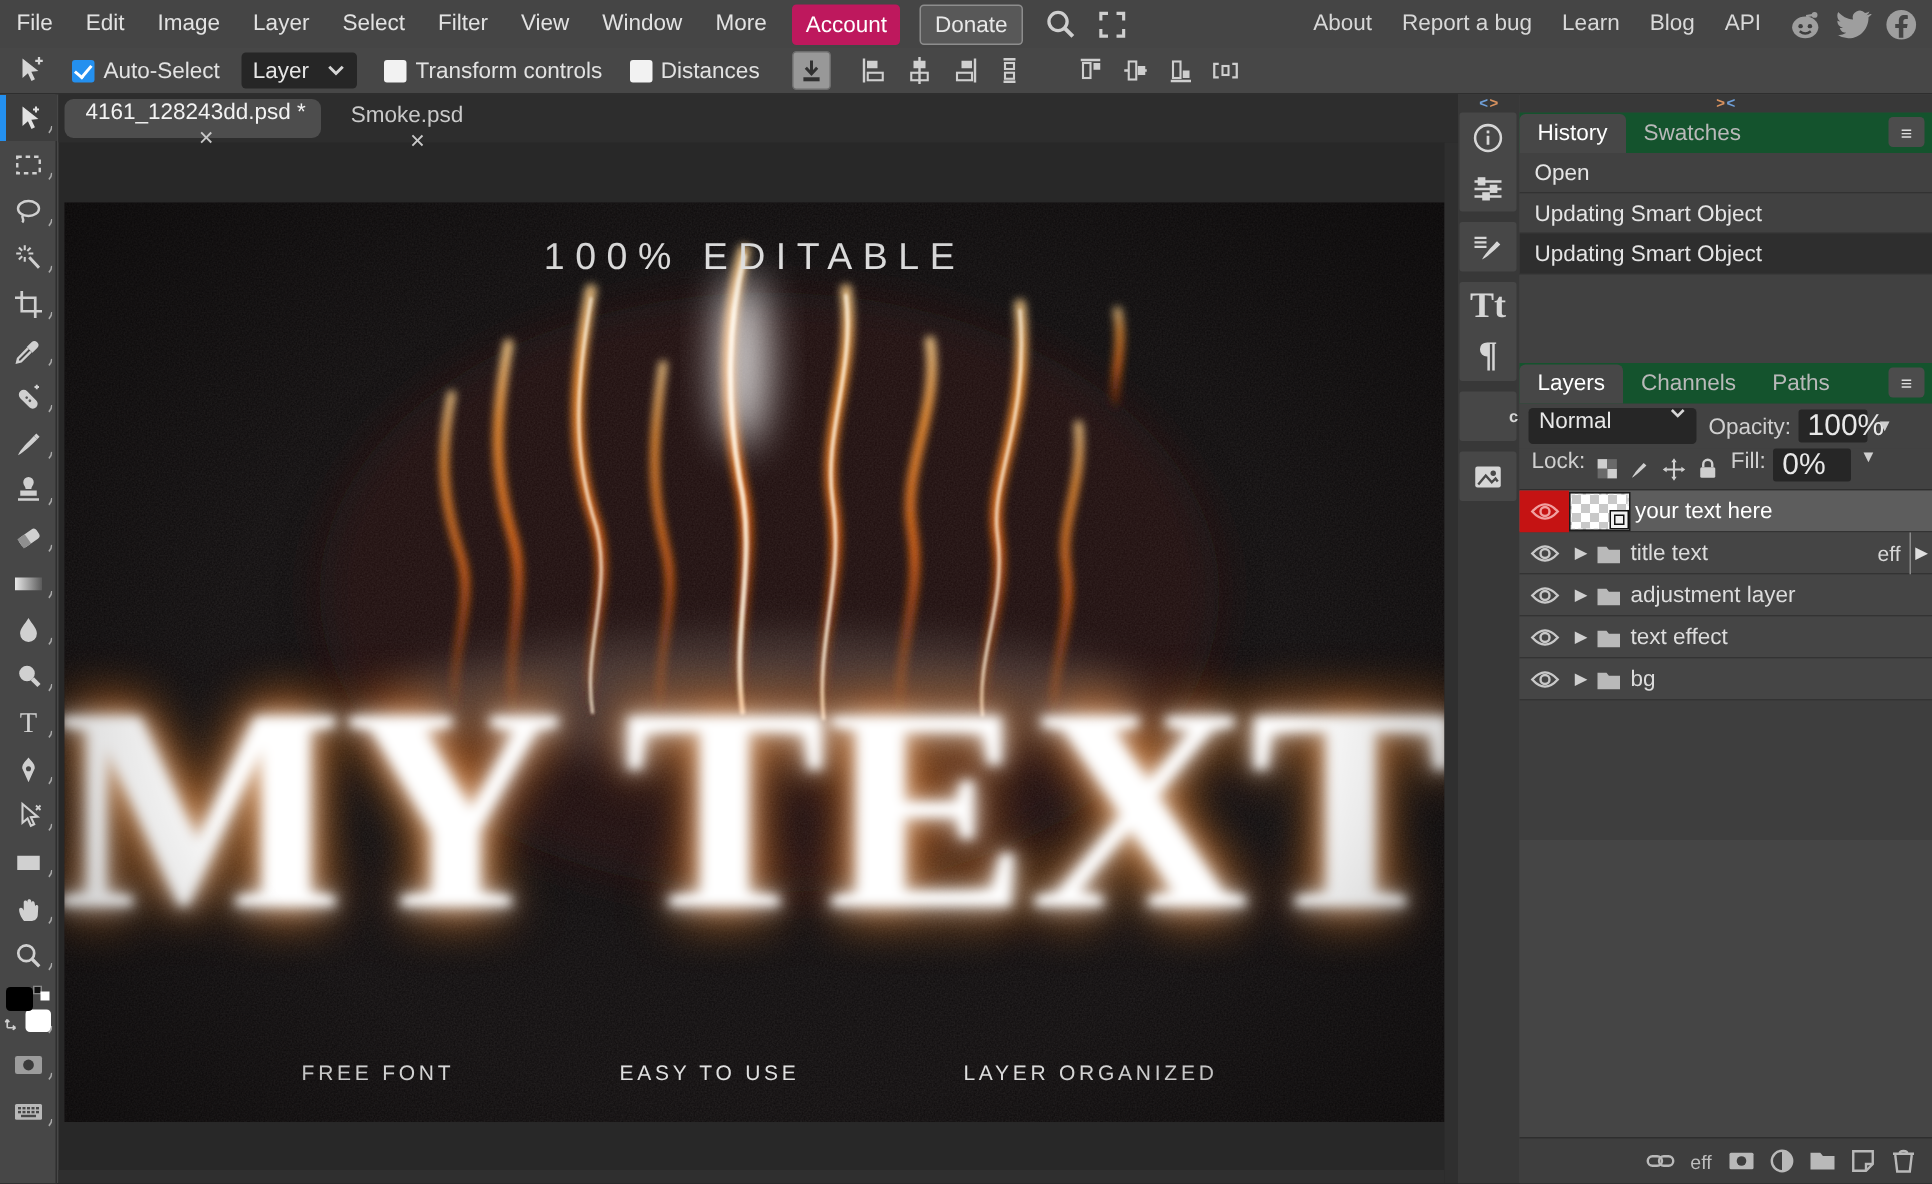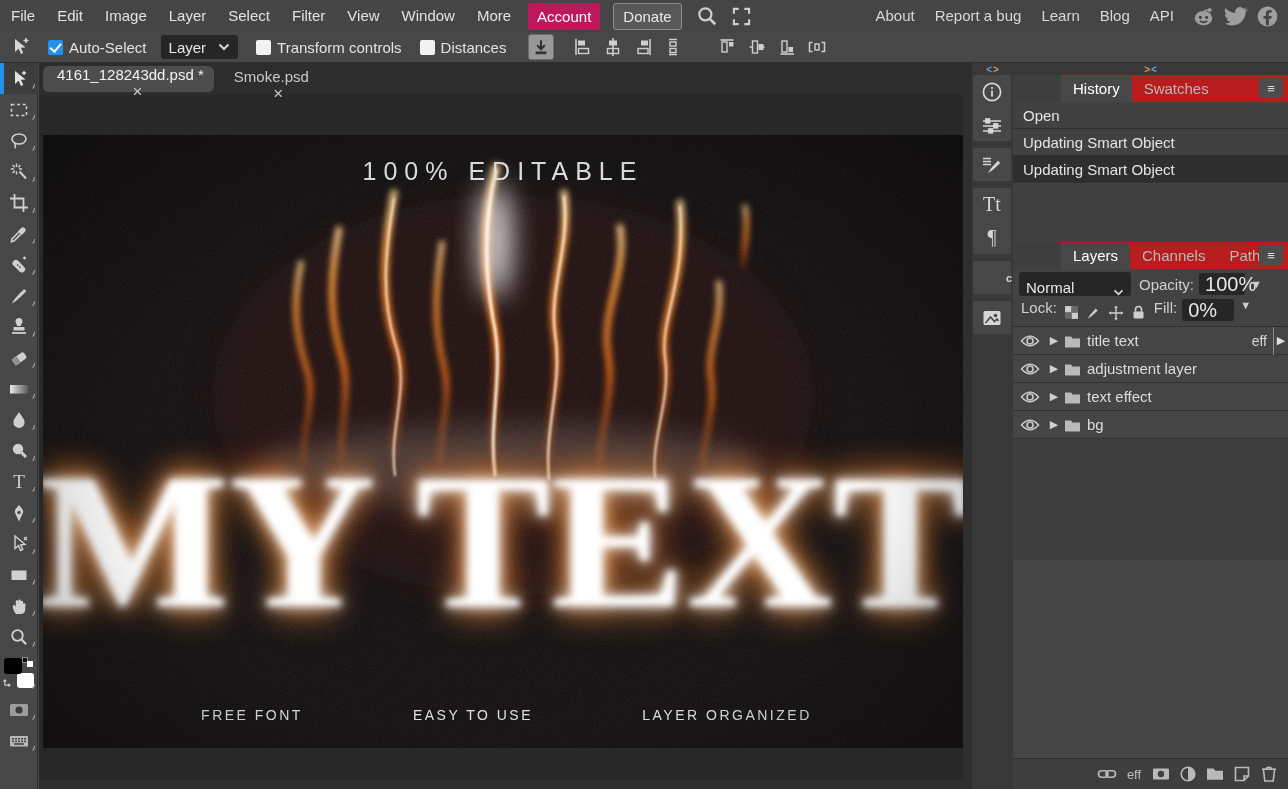--- a/index.html
+++ b/index.html
@@ -78,40 +78,40 @@
   .canvas::after { content:""; position:absolute; inset:0;
                    background:radial-gradient(ellipse at 50% 55%, rgba(0,0,0,0) 55%, rgba(0,0,0,.4) 100%); }
 
   
   .iconstrip { position:absolute; left:972px; top:63px; width:41px; bottom:0; background:#383838; }
   .strip-handle { height:12px; display:flex; align-items:center; justify-content:center; gap:1px;
                   font-size:10px; font-weight:700; }
   .scell-group { background:#474747; width:38px; margin:0 0 7px 1px; border-radius:2px; }
   .scell { width:38px; height:33px; display:flex; align-items:center; justify-content:center;
            color:#d6d6d6; font-size:17px; }
-  .scell.serif { font-family:"Liberation Serif", serif; font-size:20px; }
+  .scell.serif { font-family:"Liberation Serif", serif; font-size:24px;font-weight:bold; }
   .css-txt { font-size:11px; font-weight:700; letter-spacing:.5px; color:#d6d6d6;margin-left:48px; }
 
   
   .panels { position:absolute; left:1013px; top:63px; width:275px; bottom:0; background:#3e3e3e; }
   .panel-handle { height:12px; display:flex; align-items:center; justify-content:center; gap:1px;
                   font-size:10px; font-weight:700; background:#383838; }
-  .ptabs { height:27px; background:#b91c1c; display:flex; align-items:flex-end; position:relative;margin-left:48px; }
+  .ptabs { height:27px; background:#14532d; display:flex; align-items:flex-end; position:relative; }
   .ptab { padding:4px 12px 5px; font-size:15px; color:#b9b9b9; }
   .ptab.active { background:#474747; color:#fff; border-radius:4px 4px 0 0; }
   .pmenu { position:absolute; right:5px; top:3px; width:24px; height:20px; background:#4c4c4c;
            border-radius:3px; color:#ddd; display:flex; align-items:center; justify-content:center; font-size:13px; }
   .hrow { height:27px; display:flex; align-items:center; padding-left:10px; font-size:15px; color:#e4e4e4;
           background:#414141; border-bottom:1px solid #323232; }
   .hrow.current { background:#2e2e2e; }
   .hist-space { height:59px; background:#414141; }
 
   .blendrow { height:30px; display:flex; align-items:center; padding:0 6px; background:#424242; }
   .blend-dd { width:112px; height:24px; background:#262626; border-radius:3px; color:#e8e8e8; font-size:15px;
-              display:flex; align-items:flex-end; padding:0 7px; }
+              display:flex; align-items:flex-start; padding:0 7px; }
   .blend-dd .chev { margin-left:auto; }
   .plabel { font-size:15px; color:#cfcfcf; margin-left:8px; }
   .vbox { height:22px; background:#262626; border-radius:2px; color:#e8e8e8; font-size:20px;
           display:flex; align-items:center; padding:0 6px; margin-left:5px; }
   .tri { margin-left:6px; color:#cfcfcf; font-size:11px; }
   .lockrow { height:28px; display:flex; padding:0 6px; background:#424242;
              border-bottom:1px solid #2e2e2e; }
   .lock-ic { margin-left:7px; display:flex; align-items:center; }
 
   .lrow { position:relative; height:28px; display:flex; align-items:center; background:#454545;
@@ -637,20 +637,32 @@
           <svg width="15" height="15" viewBox="0 0 15 15">
               <rect x="2.5" y="6.5" width="10" height="7" rx="1" fill="#cfcfcf"></rect>
               <path d="M4.5 6.5 V4.5 a3 3 0 0 1 6 0 V6.5" fill="none" stroke="#cfcfcf" stroke-width="1.6"></path>
             </svg>
         </div>
         <div class="plabel">Fill:</div>
         <div class="vbox" style="width:52px">0%</div>
         <div class="tri">▼</div>
       </div>
 
+      <div class="lrow sel">
+        <div class="eyecell red">
+          <svg width="20" height="14" viewBox="0 0 20 14">
+              <path d="M1.5 7 Q10 -2.5 18.5 7 Q10 16.5 1.5 7 Z" fill="none" stroke="#f0a0a0" stroke-width="1.6"></path>
+              <circle cx="10" cy="7" r="3" fill="none" stroke="#f0a0a0" stroke-width="1.6"></circle>
+            </svg>
+        </div>
+        <div class="thumb">
+          <div class="so-badge"></div>
+        </div>
+        <span>your text here</span>
+      </div>
 
       <div class="lrow">
         <div class="eyecell">
           <svg width="20" height="14" viewBox="0 0 20 14">
               <path d="M1.5 7 Q10 -2.5 18.5 7 Q10 16.5 1.5 7 Z" fill="none" stroke="#c9c9c9" stroke-width="1.6"></path>
               <circle cx="10" cy="7" r="3" fill="none" stroke="#c9c9c9" stroke-width="1.6"></circle>
             </svg>
         </div>
         <div class="exp">▶</div>
         <div class="folder-ic">

